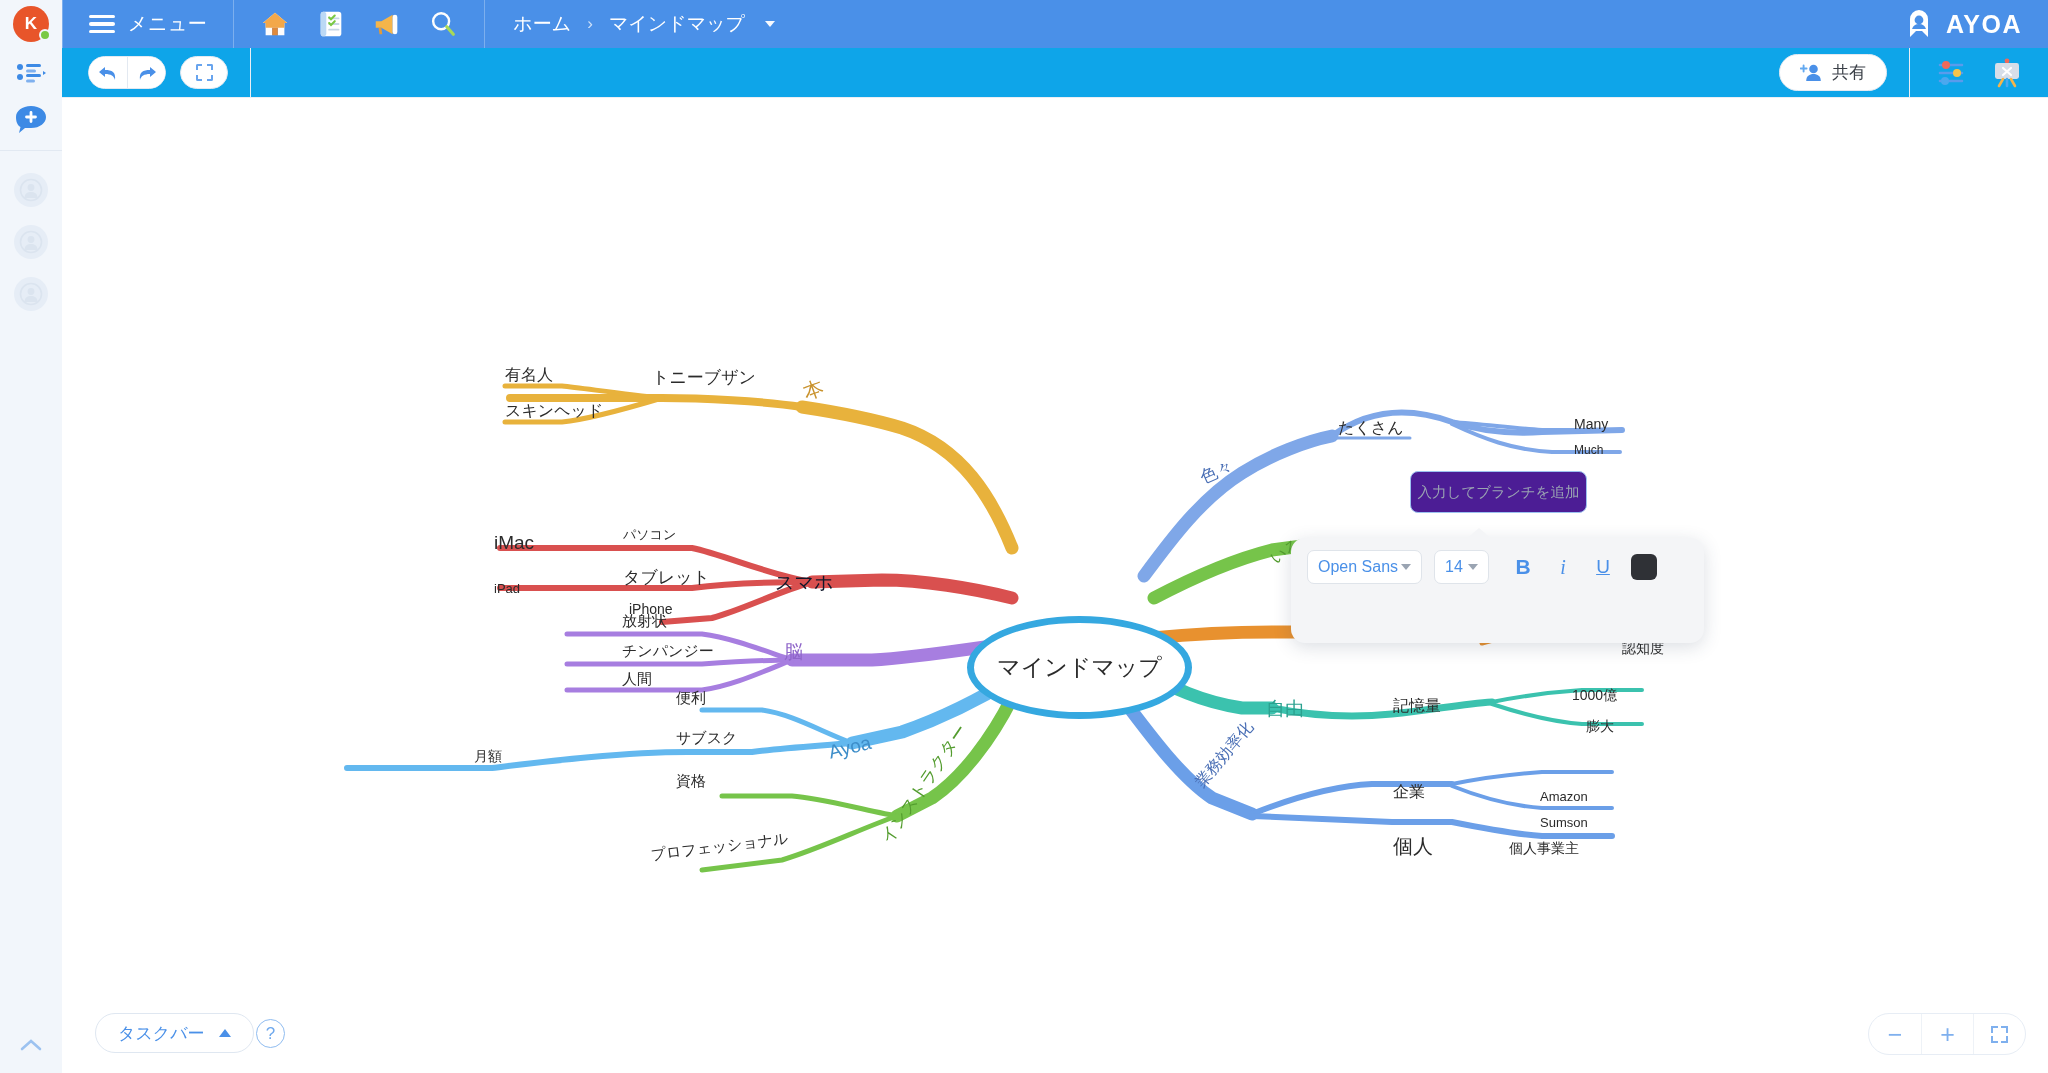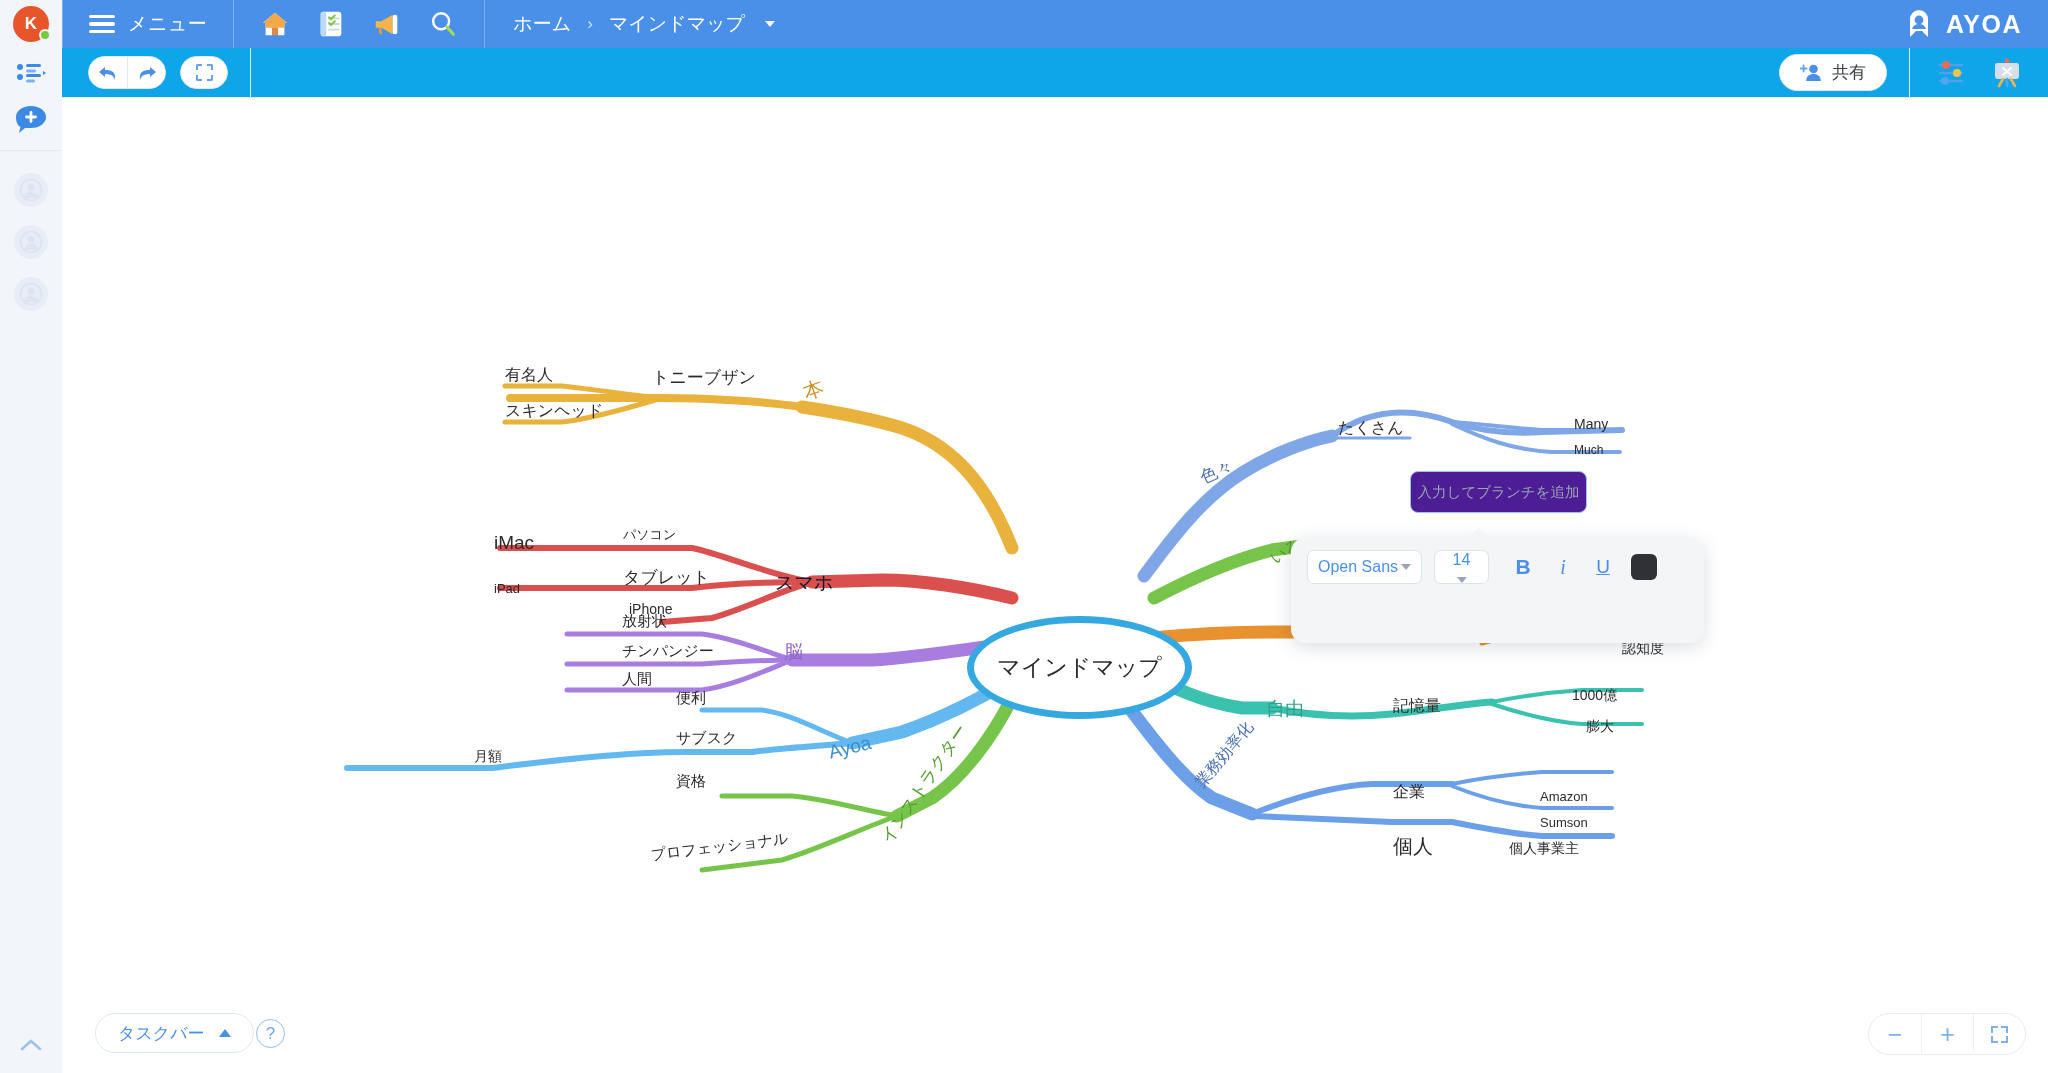--- a/index.html
+++ b/index.html
@@ -131,21 +131,21 @@
     border-bottom: 11px solid #f4f5f7;
   }
   .fmt-row { display: flex; align-items: center; }
   .fmt-row.r1 { gap: 0; }
   .sel {
     height: 34px; background: #fff; border: 1px solid #dfe4ea; border-radius: 7px;
     display: flex; align-items: center; justify-content: space-between;
     padding: 0 10px; cursor: pointer; color: #4a90e8; font-size: 16px;
   }
   .sel.font { width: 115px; }
-  .sel.size { width: 55px; margin-left: 12px; flex-direction: column; }
+  .sel.size { width: 55px; margin-left: 12px; }
   .caret-sm { width: 0; height: 0; border-left: 5px solid transparent; border-right: 5px solid transparent; border-top: 6px solid #9aa4b2; }
   .fbtn { width: 40px; height: 34px; display: flex; align-items: center; justify-content: center; cursor: pointer; }
   .fbtn.b { font-weight: bold; font-size: 21px; color: #4a90e8; margin-left: 14px; }
   .fbtn.i { font-style: italic; font-size: 20px; color: #4a90e8; font-family: "Liberation Serif", serif; }
   .fbtn.u { text-decoration: underline; font-size: 19px; color: #4a90e8; }
   .swatch { width: 26px; height: 26px; border-radius: 6px; background: #2f3136; margin-left: 8px; cursor: pointer; }
   .align-ico { display: flex; flex-direction: column; gap: 3.5px; cursor: pointer; margin-right: 14px; }
   .align-ico i { display: block; height: 4px; background: #4a90e8; border-radius: 2px; }
   .chip {
     height: 36px; background: #fff; border-radius: 9px; display: flex; align-items: center;

